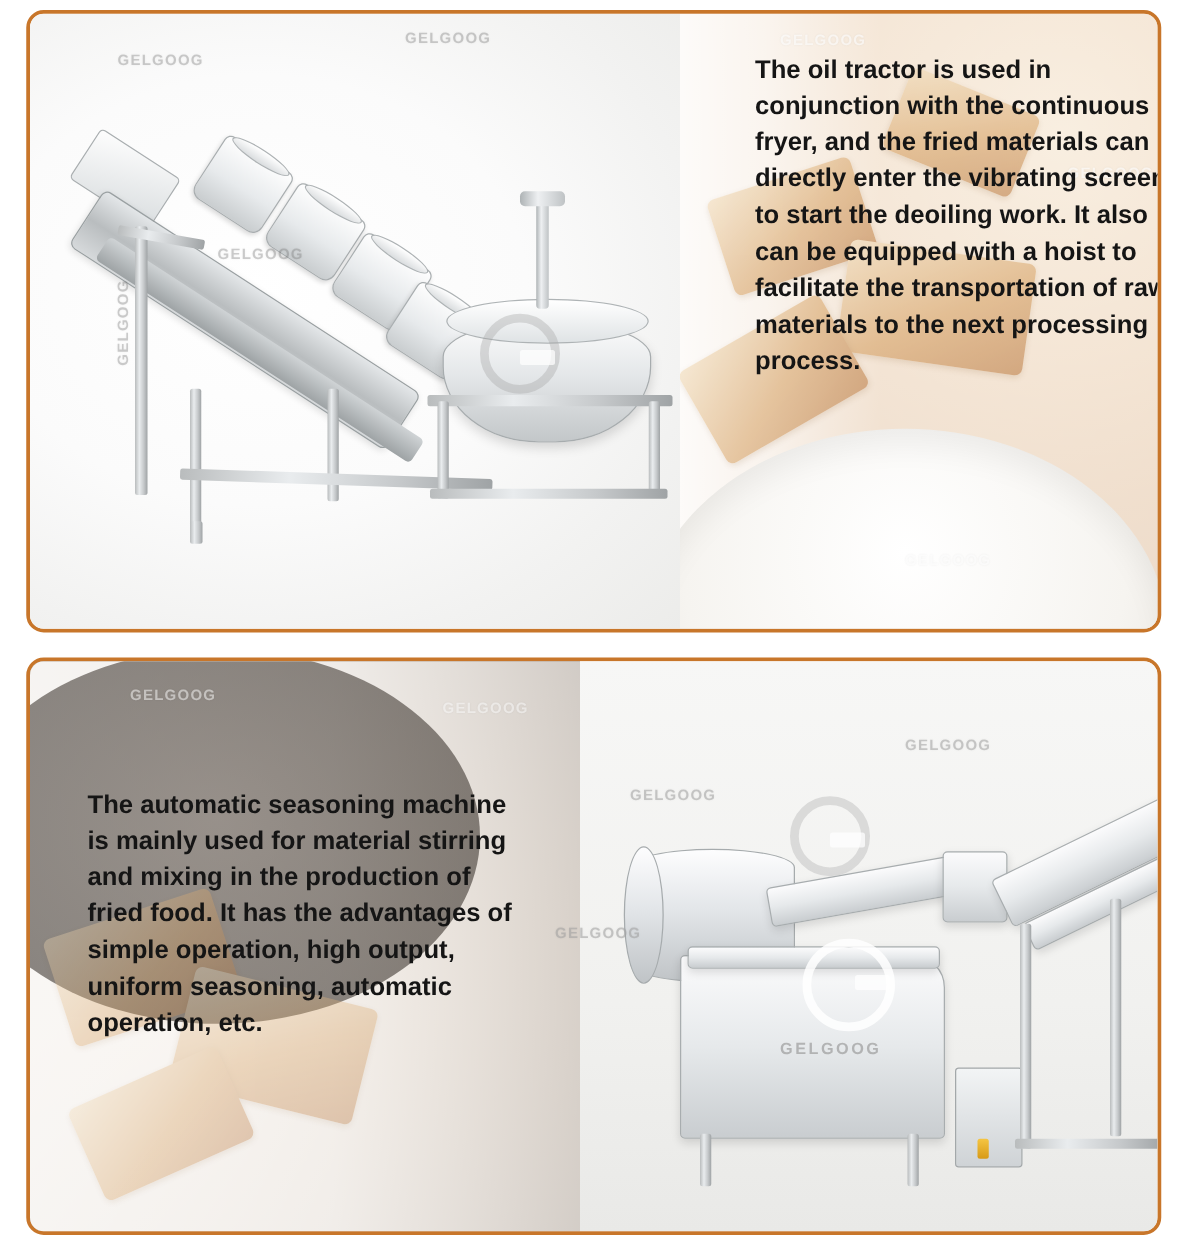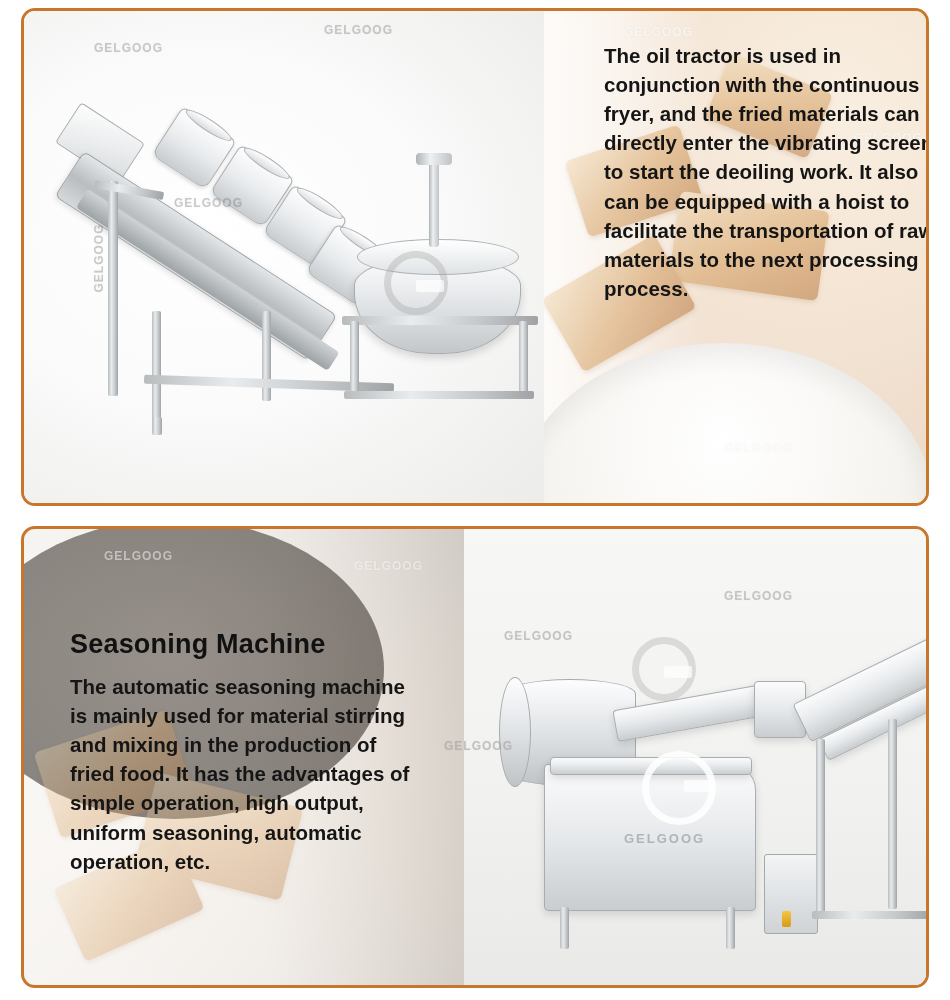--- a/index.html
+++ b/index.html
@@ -356,21 +356,20 @@
         <div class="wm-g" style="left:168px;top:108px;border-color:rgba(200,200,200,.6);"></div>
         <div class="wm wm-small wm-dark" style="left:40px;top:100px;">GELGOOG</div>
         <div class="wm wm-small wm-dark" style="left:260px;top:60px;">GELGOOG</div>
       </div>
     </div>
 
     <div class="wm-g" style="left:618px;top:222px;width:74px;height:74px;border-color:rgba(255,255,255,.85);"></div>
     <div class="wm-label" style="left:600px;top:302px;color:rgba(150,150,150,.65);">GELGOOG</div>
 
     <div class="text-block t-season">
-      <h2 class="title">Seasoning Machine</h2>
       <p class="desc">The automatic seasoning machine is mainly used for material stirring and mixing in the production of fried food. It has the advantages of simple operation, high output, uniform seasoning, automatic operation, etc.</p>
     </div>
 
     <div class="wm wm-small" style="left:80px;top:20px;color:rgba(255,255,255,.5);">GELGOOG</div>
     <div class="wm wm-small" style="left:330px;top:30px;color:rgba(255,255,255,.5);">GELGOOG</div>
     <div class="wm wm-small" style="left:420px;top:210px;color:rgba(160,160,160,.55);">GELGOOG</div>
   </div>
 
 </div>
 

